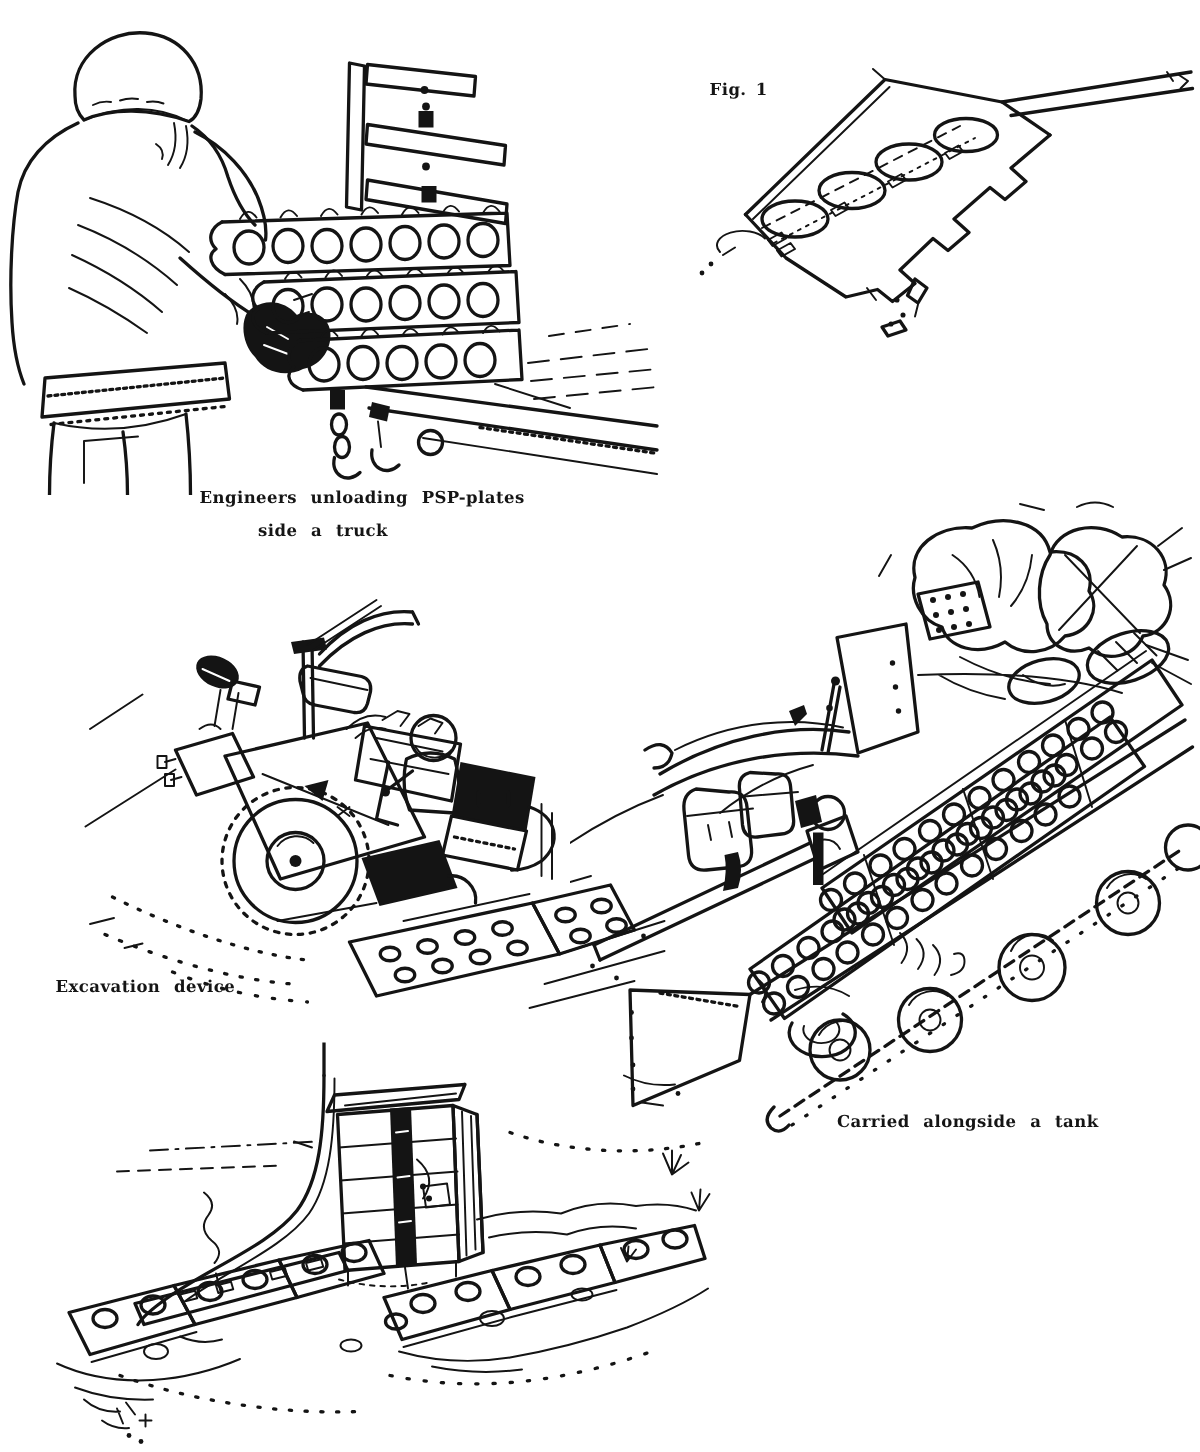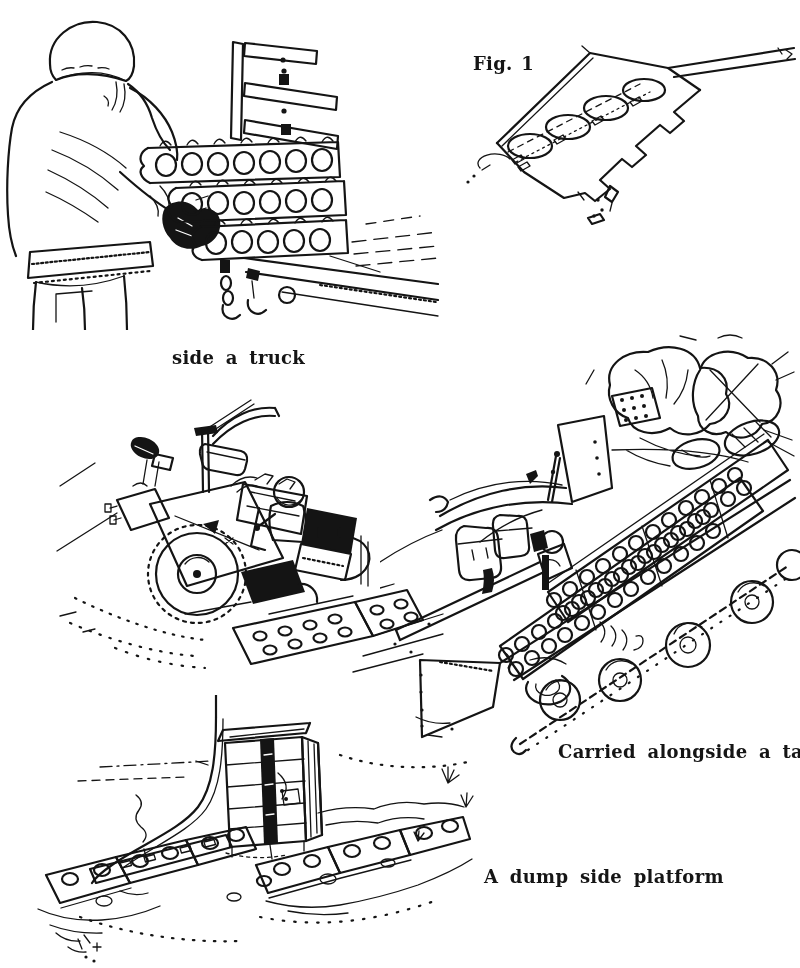--- a/index.html
+++ b/index.html
@@ -4,21 +4,21 @@
 <style>
   html,body{margin:0;padding:0;background:#888;}
   .page{
     position:relative;width:800px;height:968px;background:#ffffff;
     overflow:hidden;margin:0 auto;
     font-family:"DejaVu Serif","Liberation Serif",serif;
   }
   .illus{position:absolute;}
   .cap{
     position:absolute;white-space:nowrap;color:#151515;
-    font-size:18px;font-weight:bold;letter-spacing:.3px;word-spacing:5px;
+    font-size:11px;font-weight:bold;letter-spacing:.3px;word-spacing:5px;
   }
   svg path,svg line,svg circle,svg ellipse,svg polyline,svg rect,svg polygon{
     stroke:#141414;fill:none;stroke-width:2.2;stroke-linecap:round;stroke-linejoin:round;
   }
   svg .f{fill:#141414;stroke:none;}
   svg .fw{stroke:#ffffff;}
   svg .thin{stroke-width:1.3;}
 </style>
 </head>
 <body>
@@ -429,17 +429,18 @@
       <path d="M320,60 C360,74 410,76 452,66" stroke-width="3" stroke-dasharray="1.5,9"></path>
       <path class="thin" d="M36,238 q10,9 24,8 M48,252 q8,6 18,5 M58,244 l4,10 M64,240 l6,8"></path>
       <path class="thin" d="M73,252 l8,0 M77,248 l0,8"></path>
       <circle class="f" cx="66" cy="262" r="1.6"></circle>
         <circle class="f" cx="74" cy="266" r="1.6"></circle>
       <path class="thin" d="M396,22 q16,8 34,6 M408,40 l14,2 M100,196 q14,6 28,2"></path>
       <circle class="f" cx="432" cy="34" r="1.6"></circle>
     </g>
   </svg>
 
+  <div class="cap" style="left:133px;top:325px">Engineers unloading PSP-plates</div>
   <div class="cap" style="left:172px;top:347px">side a truck</div>
   <div class="cap" style="left:473px;top:53px;word-spacing:2px">Fig. 1</div>
+  <div class="cap" style="left:37px;top:651px">Excavation device</div>
   <div class="cap" style="left:558px;top:741px">Carried alongside a tank</div>
-  <div class="cap" style="left:484px;top:866px">A dump side platform</div>
 </div>
 
 </body></html>

